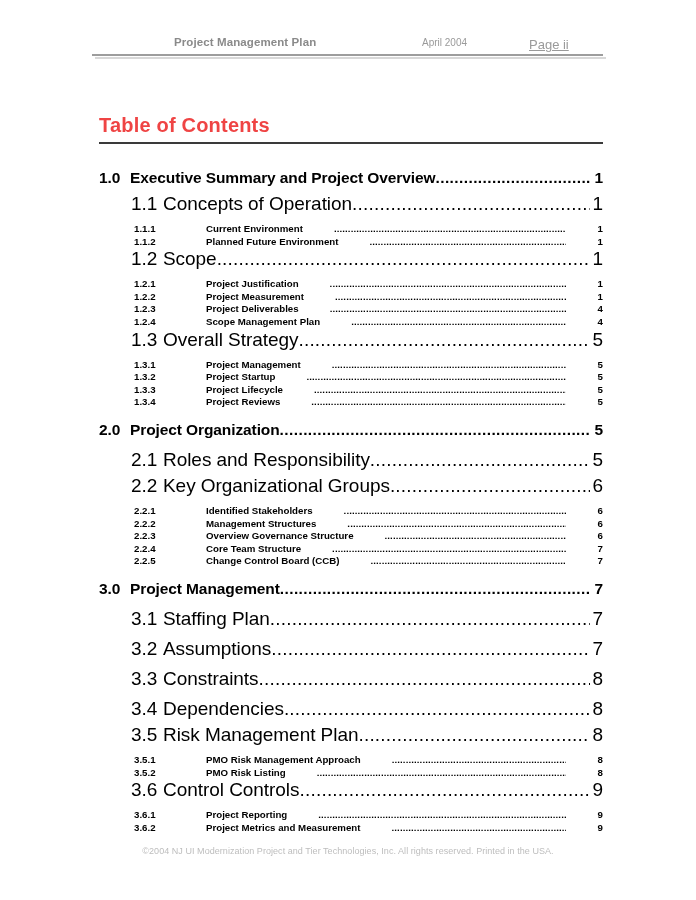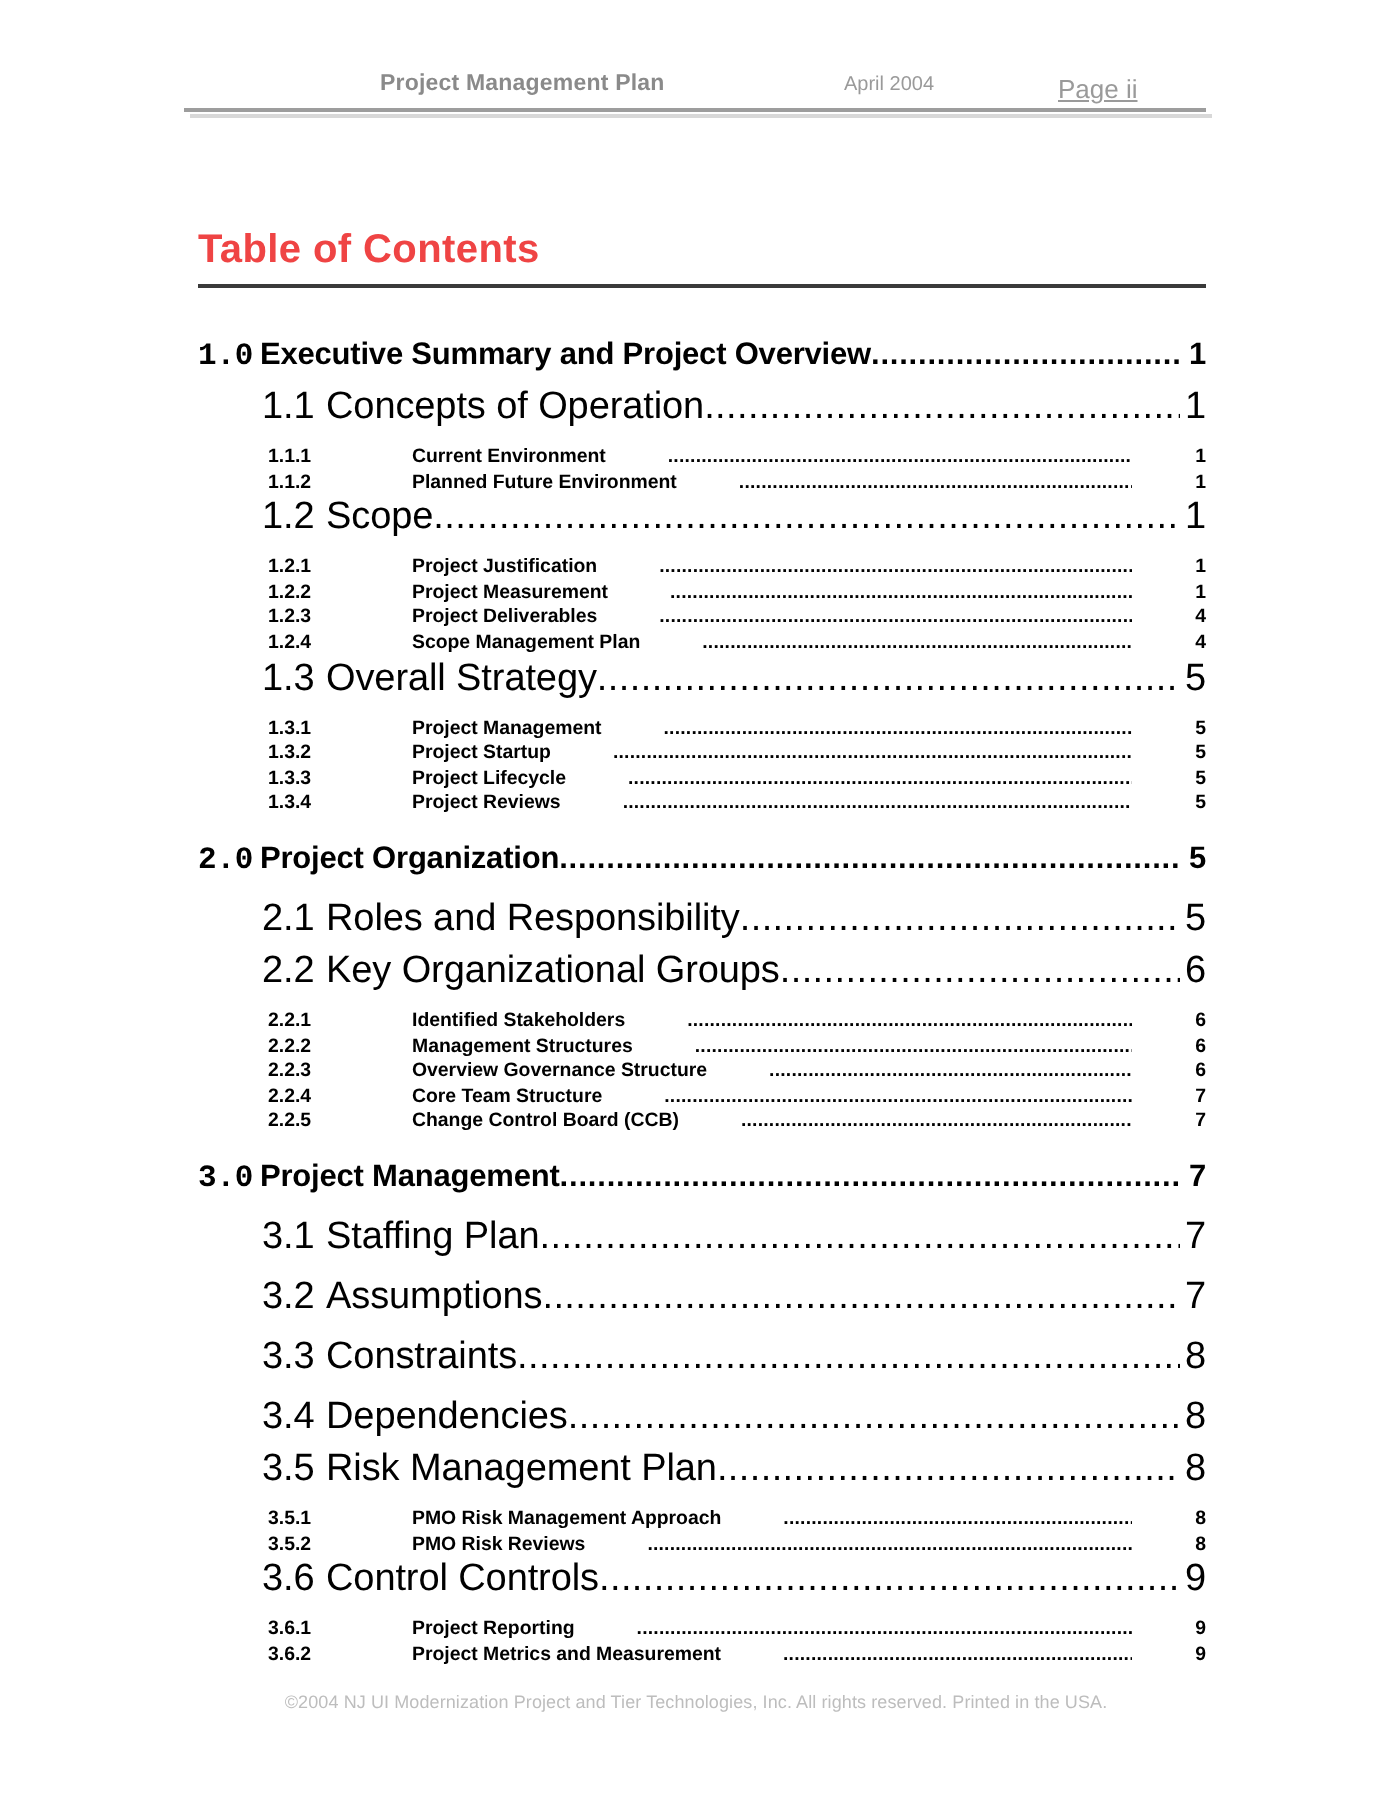--- a/index.html
+++ b/index.html
@@ -24,21 +24,21 @@
   
   .doc-header {
     position: absolute;
     left: 92px;
     top: 36px;
     width: 511px;
     height: 20px;
   }
   .doc-header .hdr-title {
     position: absolute;
-    left: 88px;
+    left: 72px;
     top: 0;
     font-size: 11.5px;
     font-weight: bold;
     color: #8a8a8a;
     letter-spacing: .1px;
     white-space: nowrap;
     padding-left: 10px;
   }
   .doc-header .hdr-date {
     position: absolute;
@@ -127,21 +127,21 @@
     white-space: nowrap;
   }
 
   
   .lvl1 {
     font-size: 15.5px;
     font-weight: bold;
     line-height: 30px;
     letter-spacing: -0.1px;
   }
-  .lvl1 .toc-num { width: 31px; font-family: Liberation Mono, monospace; }
+  .lvl1 .toc-num { width: 31px; }
   .lvl1 .toc-leader { letter-spacing: .4px; }
   .lvl1 .toc-page { padding-left: 4px; }
 
   
   .lvl2 {
     font-size: 19px;
     font-weight: normal;
     line-height: 21px;
     letter-spacing: -0.05px;
   }
@@ -370,21 +370,21 @@
       </div>
       <div class="gap-md"></div>
       <div class="toc-entry lvl3">
         <span class="toc-num">3.5.1</span>
         <span class="toc-text">PMO Risk Management Approach</span>
         <span class="toc-leader">............................................................................................................................................................................................................................................................................................................</span>
         <span class="toc-page">8</span>
       </div>
       <div class="toc-entry lvl3">
         <span class="toc-num">3.5.2</span>
-        <span class="toc-text">PMO Risk Reviews </span>
+        <span class="toc-text">PMO Risk Listing </span>
         <span class="toc-leader">............................................................................................................................................................................................................................................................................................................</span>
         <span class="toc-page">8</span>
       </div>
       <div class="toc-entry lvl2">
         <span class="toc-num">3.6</span>
         <span class="toc-text">Control Controls </span>
         <span class="toc-leader">............................................................................................................................................................................................................................................................................................................</span>
         <span class="toc-page">9</span>
       </div>
       <div class="gap-md"></div>

